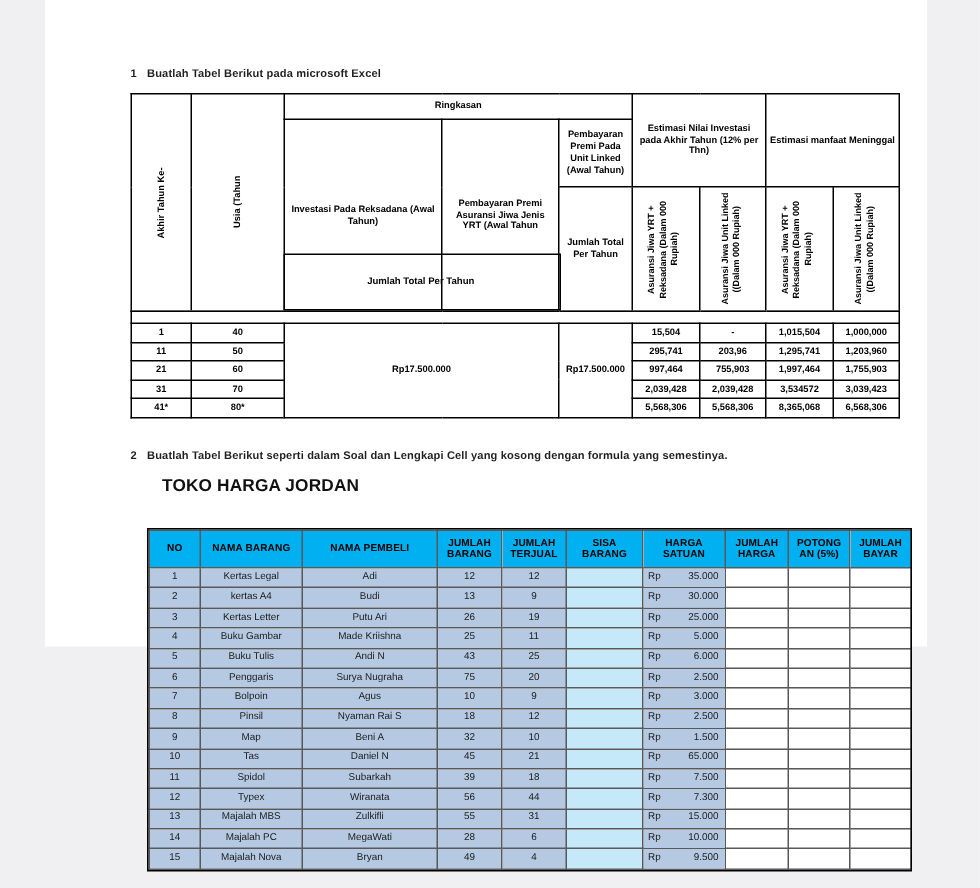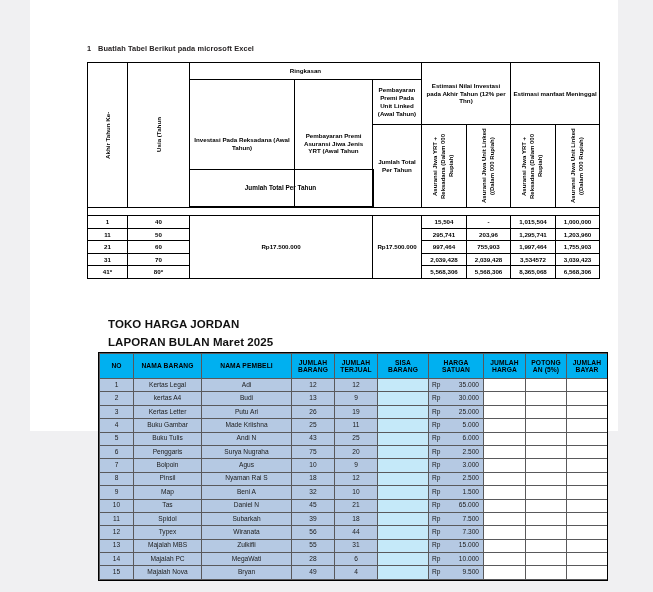--- a/index.html
+++ b/index.html
@@ -254,22 +254,24 @@
             <td class="d-left outer" style="border-top-width:1.1px;border-left-width:1.1px;">80*</td>
             <td class="d-right outer" style="border-top-width:1.1px;border-left-width:1.1px;border-right-width:1.1px;">5,568,306</td>
             <td class="d-right outer" style="border-top-width:1.1px;border-left-width:1.1px;border-right-width:1.1px;">5,568,306</td>
             <td class="d-right outer" style="border-top-width:1.1px;border-left-width:1.1px;border-right-width:1.1px;">8,365,068</td>
             <td class="d-right outer" style="border-top-width:1.1px;border-left-width:1.1px;">6,568,306</td>
           </tr>
         </tbody>
       </table>
     </div>
 
+    <div class="q-line" id="h2a">
+      <span class="q-num">2</span><span>Buatlah Tabel Berikut seperti dalam Soal dan Lengkapi Cell yang kosong dengan formula yang semestinya.</span>
+    </div>
     <div class="q-line" id="h2b">TOKO HARGA JORDAN</div>
-    <div class="q-line" id="h2c">LAPORAN BULAN Maret 2025</div>
 
     <div id="t2wrap" class="t2outer">
       <table class="t2">
         <colgroup>
           <col style="width:34px">
             <col style="width:68px">
             <col style="width:90px">
           <col style="width:43px">
             <col style="width:43px">
             <col style="width:51px">

